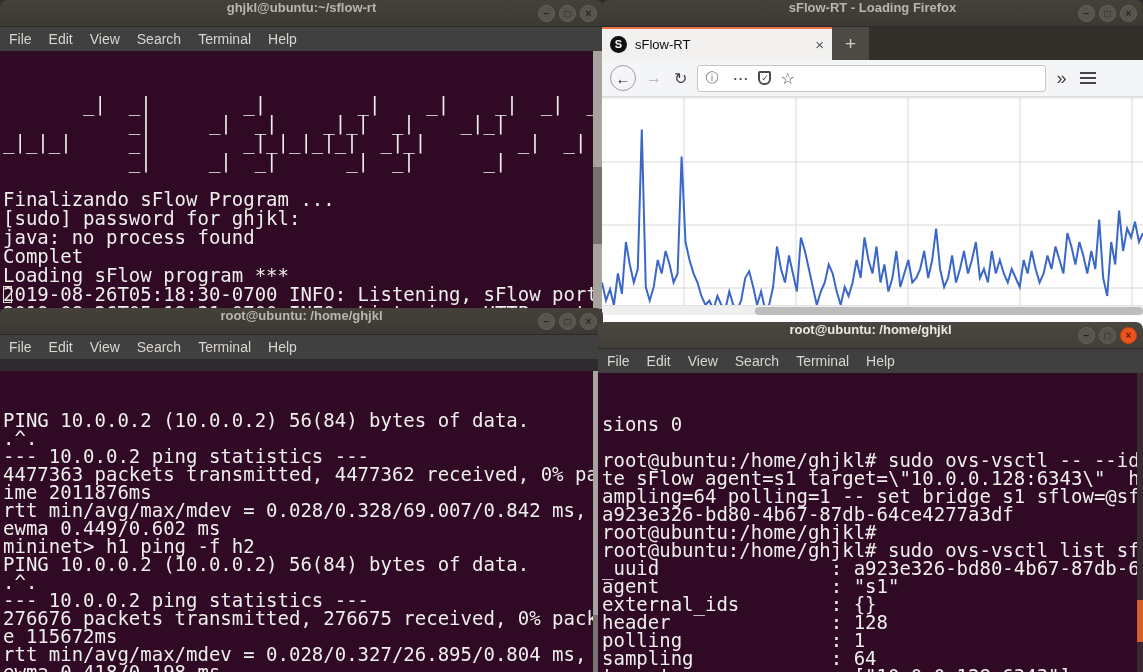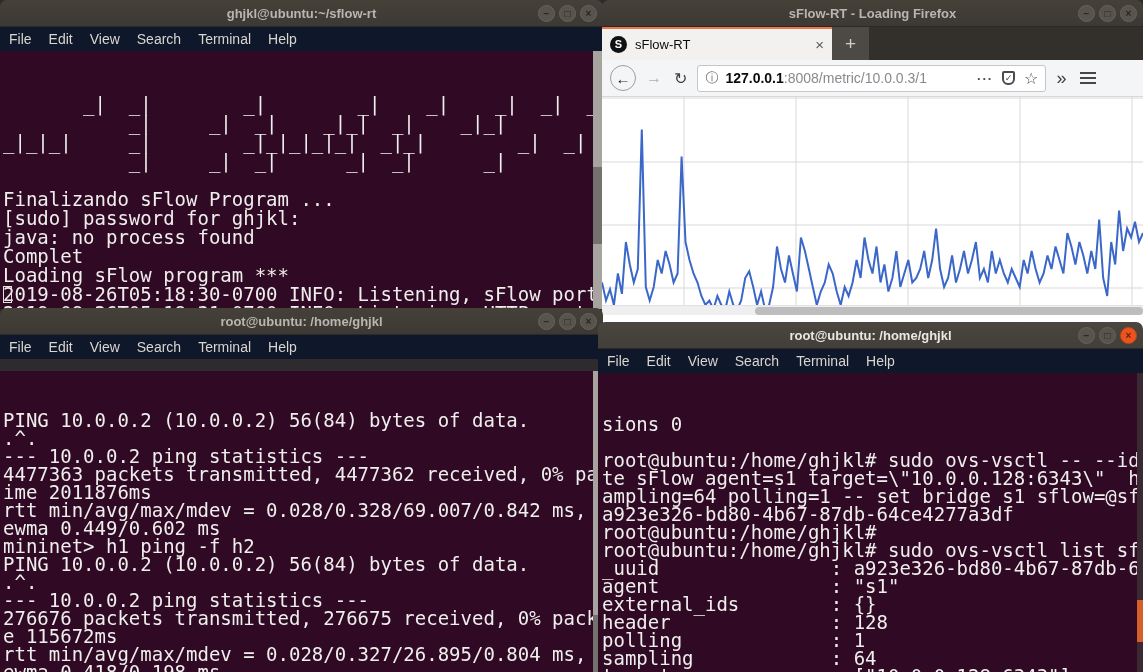--- a/index.html
+++ b/index.html
@@ -4,30 +4,30 @@
 <style>
   * { margin:0; padding:0; box-sizing:border-box; }
   html,body { width:1143px; height:672px; overflow:hidden; background:#2e2a2e;
               font-family:"Liberation Sans", sans-serif; }
   #desktop { position:relative; width:1143px; height:672px; }
 
   
   .window { position:absolute; }
   .titlebar { height:27px; background:linear-gradient(#454139,#3c3935);
               border-bottom:1px solid #2c2a26; border-radius:7px 7px 0 0;
-              display:flex; align-items:center; justify-content:center; position:relative; }
+              display:flex; justify-content:center; position:relative; }
   .titlebar.focused { background:linear-gradient(#4b463f,#423e39); }
   .title-text { font-size:13px; font-weight:bold; color:#b9b5b0; }
   .titlebar.focused .title-text { color:#ebe8e4; }
   .winbtns { position:absolute; right:6px; top:5px; display:flex; gap:4px; }
   .winbtn { width:17px; height:17px; border-radius:50%; background:#57534d;
             border:1px solid #67625b; color:#29261f; font-size:10px; line-height:15px;
             text-align:center; font-weight:bold; }
   .winbtn.close-active { background:#e9541f; border-color:#c64312; color:#6d1d00; }
-  .menubar { height:24px; background:#0f172a; display:flex; align-items:center;
+  .menubar { height:24px; background:#404040; display:flex; align-items:center;
              padding-left:9px; }
   .menubar .menu-item { font-size:14px; color:#d9d5cf; padding:0 9px 0 0; margin-right:8px; }
   .termbody { background:#300a24; color:#eeeeec; position:relative; overflow:hidden;
               font-family:"DejaVu Sans Mono", monospace; white-space:pre; }
   .termtext { font-size:19px; }
   .t19 { line-height:19px; padding:6px 0 0 3px; }
   .t18 { line-height:18px; padding:2px 0 0 3px; }
   .t18b { line-height:18px; padding:4px 0 0 4px; }
   .vscroll-track { position:absolute; top:0; right:0; width:10px; height:100%; background:#a7a39e; }
   .vscroll-thumb { position:absolute; right:0; width:10px; background:#75716c; }
@@ -128,21 +128,20 @@
         <span class="tab-close">×</span>
       </div>
       <div class="newtab">+</div>
     </div>
     <div class="navbar">
       <div class="back-circle">←</div>
       <span class="nav-icon fwd">→</span>
       <span class="nav-icon">↻</span>
       <div class="urlbar">
         <span class="url-info">ⓘ</span>
-        <span class="url-text"><span class="url-host">127.0.0.1</span><span class="url-rest">:8008/metric/10.0.0.3/1</span></span>
         <span class="url-action">···</span>
         <span class="shield">✓</span>
         <span class="star">☆</span>
       </div>
       <span class="nav-icon" style="font-size:18px;">»</span>
       <div class="hamburger">
         <div></div>
           <div></div>
           <div></div>
       </div>

